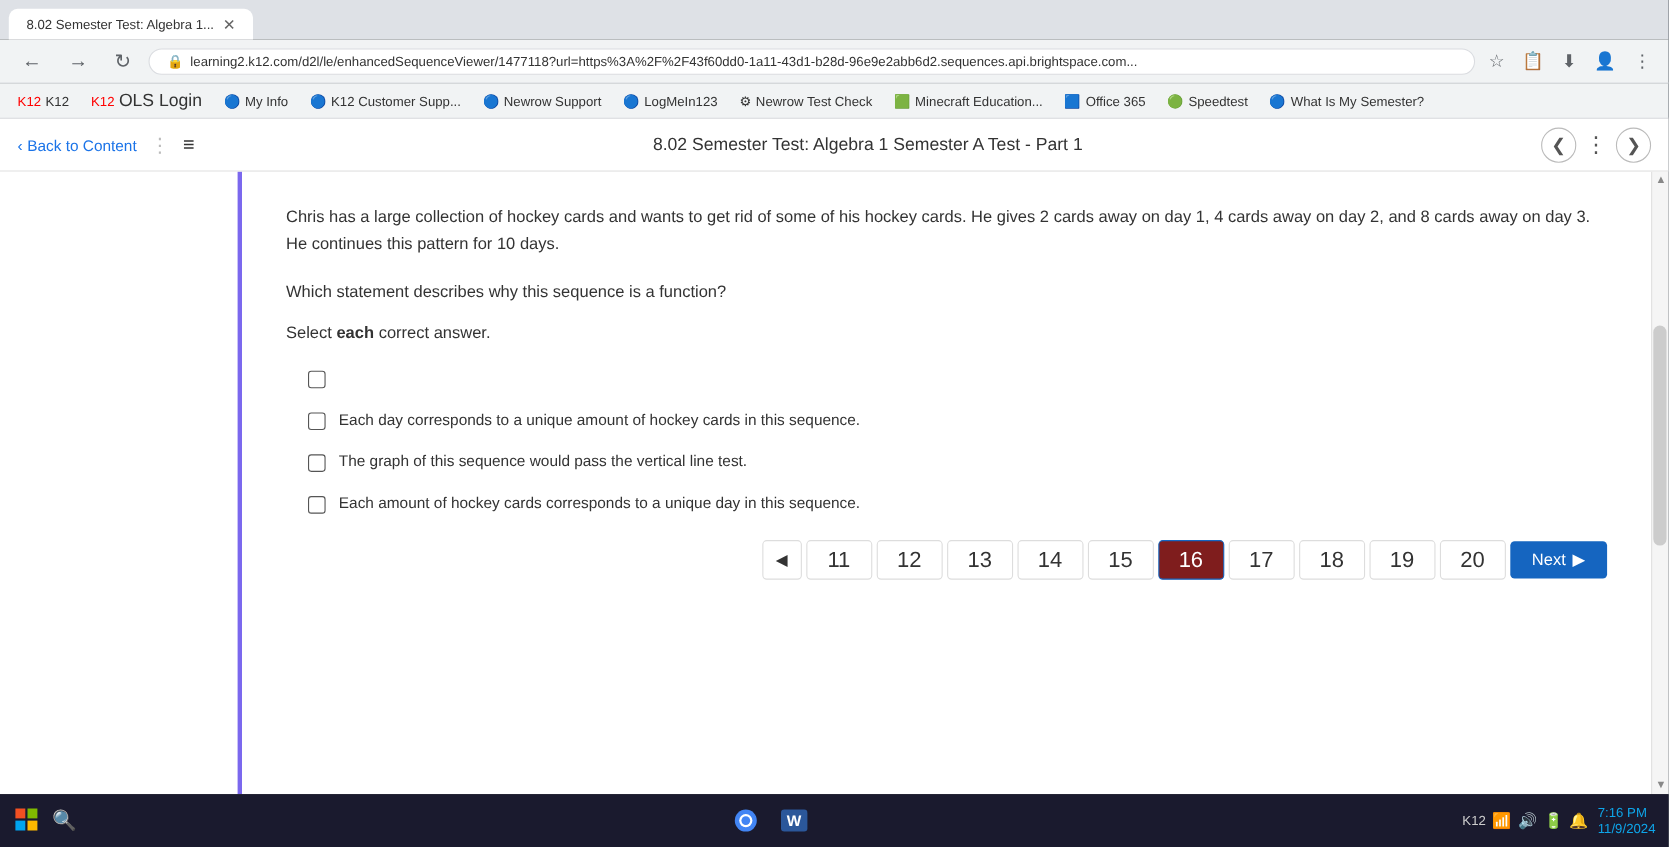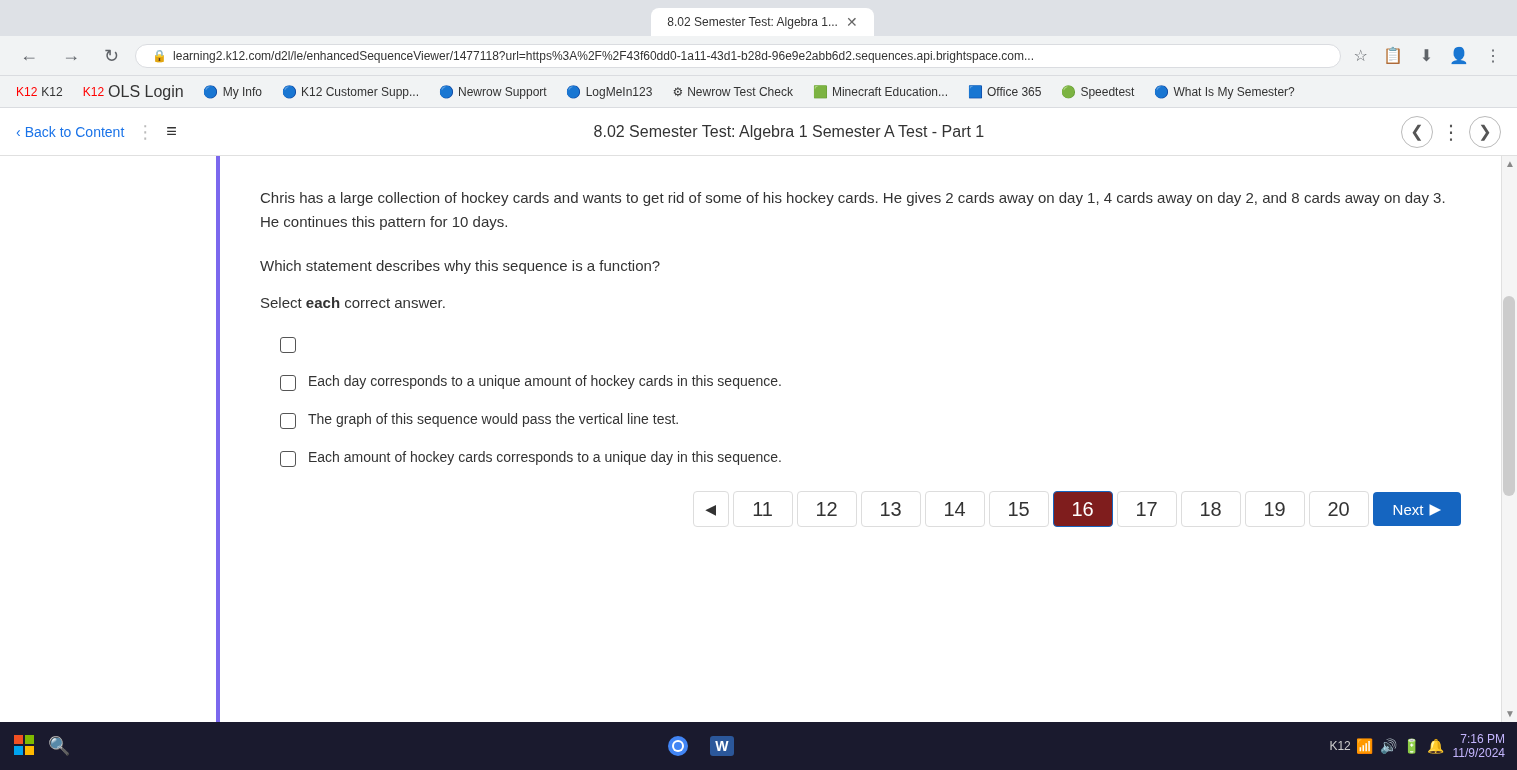--- a/index.html
+++ b/index.html
@@ -1,21 +1,21 @@
 <!DOCTYPE html>
 <html><head>
   <meta charset="utf-8">
   <style>
     * { box-sizing: border-box; margin: 0; padding: 0; }
     body { font-family: Arial, sans-serif; background: #6b7c8a; width: 1517px; height: 770px; overflow: hidden; }
 
     
     .browser-window { width: 1517px; height: 770px; display: flex; flex-direction: column; background: #2d2d2d; }
 
-    .tab-bar { background: #dee1e6; height: 36px; display: flex; align-items: flex-end; padding: 0 0 0 8px; justify-content: center; }
+    .tab-bar { background: #dee1e6; height: 36px; display: flex; align-items: flex-end; padding: 0 0 0 8px; }
     .tab { background: #fff; border-radius: 8px 8px 0 0; padding: 6px 16px; font-size: 12px; color: #333; display: flex; align-items: center; gap: 8px; }
 
     .nav-bar { background: #f1f3f4; height: 40px; display: flex; align-items: center; padding: 0 12px; gap: 8px; border-bottom: 1px solid #dadce0; }
     .nav-btn { background: none; border: none; cursor: pointer; color: #5f6368; font-size: 18px; padding: 4px 8px; border-radius: 50%; }
     .nav-btn:disabled { color: #bbb; }
     .address-bar { flex: 1; background: #fff; border: 1px solid #dadce0; border-radius: 20px; padding: 4px 16px; font-size: 13px; color: #333; display: flex; align-items: center; }
     .address-text { font-size: 12px; color: #333; overflow: hidden; text-overflow: ellipsis; white-space: nowrap; }
     .nav-icons { display: flex; gap: 8px; color: #5f6368; font-size: 16px; }
     .nav-icon-btn { background: none; border: none; cursor: pointer; color: #5f6368; font-size: 16px; padding: 4px; }
 
@@ -51,21 +51,21 @@
     .page-btn-arrow { width: 36px; height: 36px; border: 1px solid #ddd; background: #fff; cursor: pointer; font-size: 14px; color: #333; border-radius: 4px; display: flex; align-items: center; justify-content: center; }
     .next-btn { background: #1565c0; color: #fff; border: none; padding: 8px 20px; border-radius: 4px; cursor: pointer; font-size: 15px; display: flex; align-items: center; gap: 6px; }
 
     
     .taskbar { background: #1a1a2e; height: 48px; display: flex; align-items: center; padding: 0 12px; gap: 12px; position: absolute; bottom: 0; width: 100%; }
     .taskbar-start { background: none; border: none; cursor: pointer; }
     .taskbar-search { background: none; border: none; cursor: pointer; color: #fff; font-size: 18px; }
     .taskbar-center { flex: 1; display: flex; align-items: center; justify-content: center; gap: 12px; }
     .taskbar-item { width: 32px; height: 32px; display: flex; align-items: center; justify-content: center; cursor: pointer; font-size: 20px; }
     .taskbar-right { display: flex; align-items: center; gap: 8px; }
-    .taskbar-time { color: #c4b5fd; font-size: 12px; text-align: right; }
+    .taskbar-time { color: #0ea5e9; font-size: 12px; text-align: left; }
     .taskbar-icons { display: flex; gap: 6px; align-items: center; color: #ccc; font-size: 14px; }
 
     .scrollbar-up { position: absolute; top: 2px; left: 2px; width: 12px; height: 12px; color: #888; font-size: 10px; text-align: center; cursor: pointer; }
     .scrollbar-down { position: absolute; bottom: 2px; left: 2px; width: 12px; height: 12px; color: #888; font-size: 10px; text-align: center; cursor: pointer; }
   </style>
 </head>
 <body>
 
 <div class="browser-window">
 

